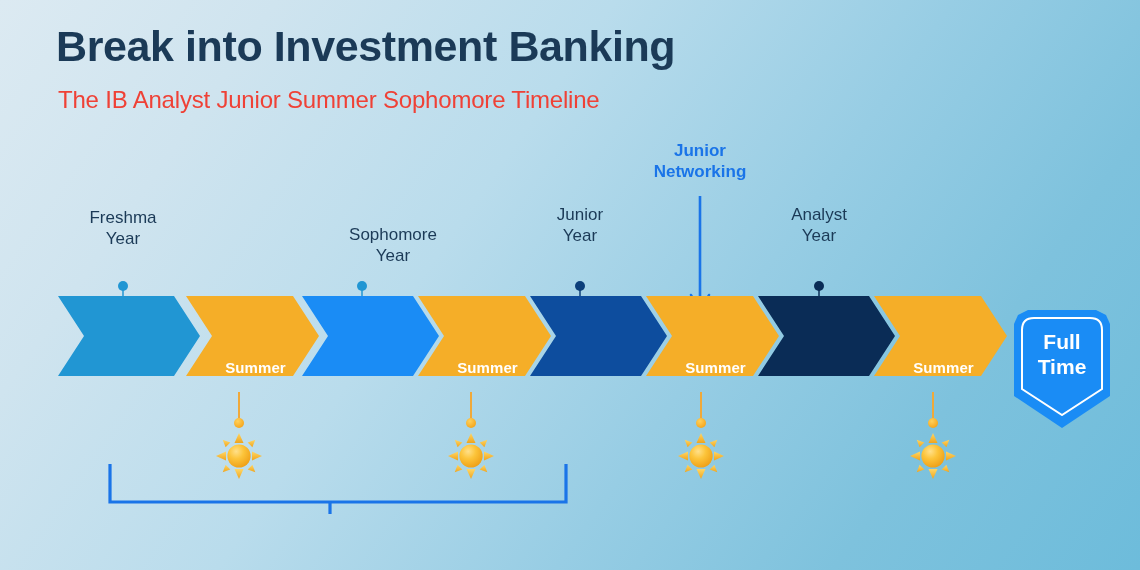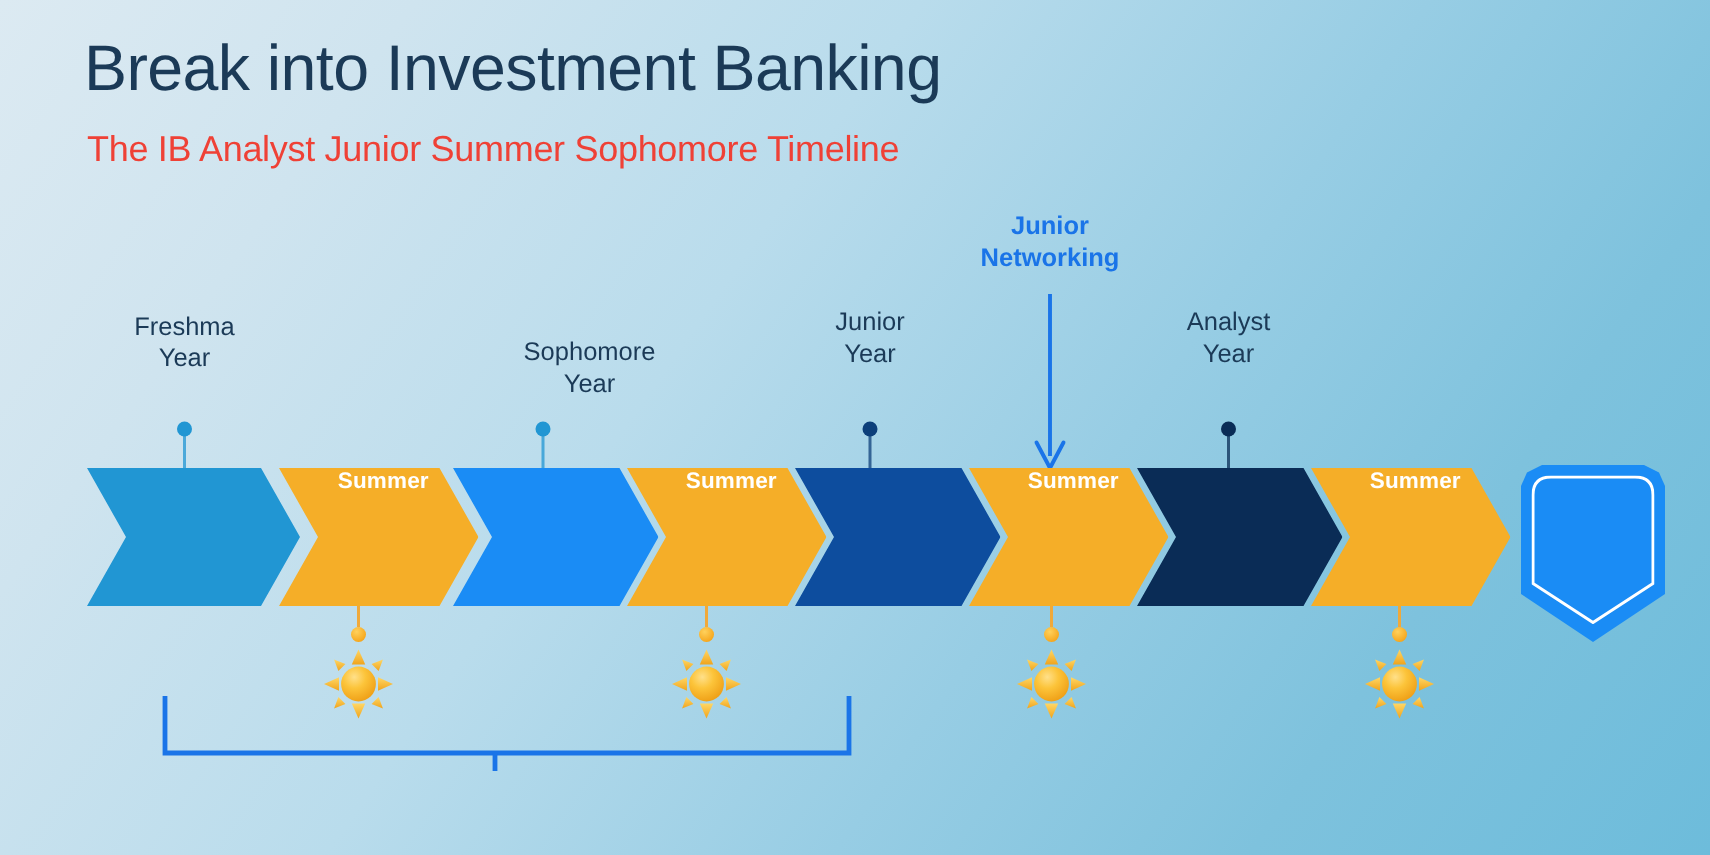--- a/index.html
+++ b/index.html
@@ -27,21 +27,21 @@
     width: 1140px;
     height: 570px;
   }
 
   
   .title {
     position: absolute;
     left: 56px;
     top: 22px;
     font-size: 43px;
-    font-weight: 400;
+    font-weight: 700;
     letter-spacing: -0.4px;
     color: #1b3a57;
     white-space: nowrap;
   }
   .subtitle {
     position: absolute;
     left: 58px;
     top: 86px;
     font-size: 24px;
     font-weight: 400;
@@ -73,25 +73,25 @@
   .year-stem {
     position: absolute;
     width: 2px;
     transform: translateX(-50%);
     opacity: 0.75;
   }
 
   
   .chev {
     position: absolute;
-    top: 312px;
-    height: 92px;
+    top: 296px;
+    height: 80px;
     clip-path: polygon(0 0, calc(100% - 26px) 0, 100% 50%, calc(100% - 26px) 100%, 0 100%, 26px 50%);
     display: flex;
-    align-items: flex-start;
+    align-items: flex-end;
     justify-content: center;
   }
   .chev-label {
     font-size: 15px;
     font-weight: bold;
     color: #ffffff;
     letter-spacing: 0.1px;
     margin-left: 6px;
     pointer-events: none;
   }
@@ -249,20 +249,24 @@
       <div class="chev" style="left: 874px; width: 133px; background: rgb(245, 174, 40); z-index: 17;">
         <span class="chev-label">Summer</span>
       </div>
     </div>
 
   <div class="shield">
     <div class="shield-outer"></div>
     <svg class="shield-inner-line" viewBox="0 0 82 99">
       <path d="M1 13 L1 72 L41 98 L81 72 L81 13 Q81 1 69 1 L13 1 Q1 1 1 13 Z" fill="none" stroke="#ffffff" stroke-width="2"></path>
     </svg>
+    <div class="shield-text">
+      <div>Full</div>
+      <div>Time</div>
+    </div>
   </div>
 
   <div class="callout-label">
     <div>Junior</div>
     <div>Networking</div>
   </div>
   <svg class="callout-arrow" width="22" height="118" viewBox="0 0 22 118">
     <line x1="11" y1="0" x2="11" y2="108" stroke="#1a74e8" stroke-width="2.6"></line>
     <path d="M2 99 L11 116 L20 99" fill="none" stroke="#1a74e8" stroke-width="2.6" stroke-linecap="round" stroke-linejoin="round"></path>
   </svg>

